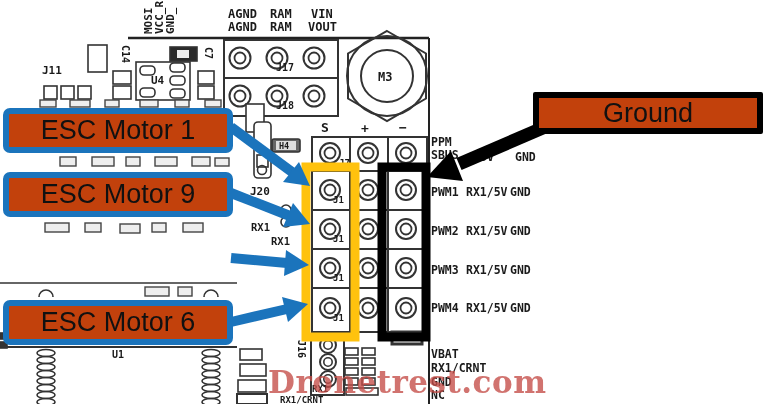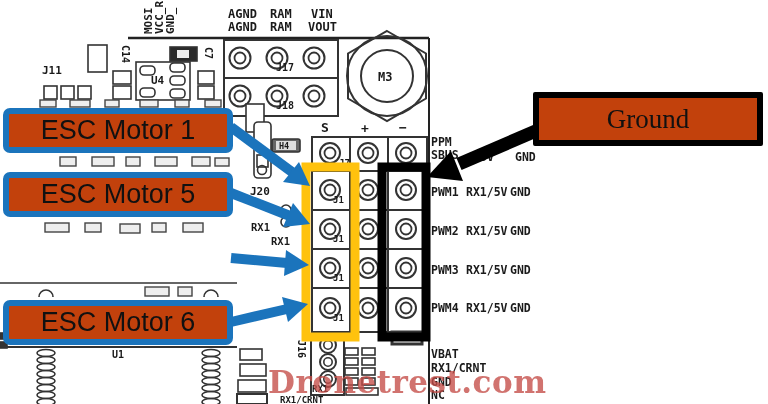--- a/index.html
+++ b/index.html
@@ -4,21 +4,21 @@
 <style>
   html,body{margin:0;padding:0;background:#fff;}
   .stage{position:relative;width:768px;height:404px;background:#fff;overflow:hidden;
          font-family:"Liberation Sans",sans-serif;}
   .stage svg{position:absolute;left:0;top:0;}
   .sk{font-family:"DejaVu Sans Mono",monospace;font-weight:bold;fill:#1a1a1a;}
   .callout{position:absolute;left:3px;width:230px;height:45px;box-sizing:border-box;
            background:#c2410c;border:6px solid #1b74bc;border-radius:7px;
            display:flex;align-items:center;justify-content:center;
            font-size:27px;font-weight:500;color:#111;z-index:3;text-align:right;}
-  .callout.ground{left:533px;top:92px;height:54px;border-color:#000;border-radius:2px;font-family:Liberation Serif, serif;}
+  .callout.ground{left:533px;top:92px;height:42px;border-color:#000;border-radius:2px;}
   .watermark{position:absolute;left:268px;top:364px;z-index:6;
              font-family:"DejaVu Serif",serif;font-size:31px;font-weight:700;
              color:rgba(196,76,70,0.78);letter-spacing:.5px;}
 </style>
 </head>
 <body>
 
 <div class="stage">
 
 <svg width="768" height="404" viewBox="0 0 768 404">
@@ -275,21 +275,21 @@
   <g fill="#000" stroke="#000">
     <line x1="545" y1="127" x2="459" y2="164" stroke-width="13"></line>
     <polygon points="427,177 451,151 463,181" stroke="none"></polygon>
   </g>
 </svg>
 
 <div class="callout" style="top:108px">
   <span>ESC Motor 1</span>
 </div>
 <div class="callout" style="top:172px">
-  <span>ESC Motor 5</span>
+  <span>ESC Motor 9</span>
 </div>
 <div class="callout" style="top:300px">
   <span>ESC Motor 6</span>
 </div>
 <div class="callout ground">
   <span>Ground</span>
 </div>
 
 <div class="watermark">Dronetrest.com</div>
 

